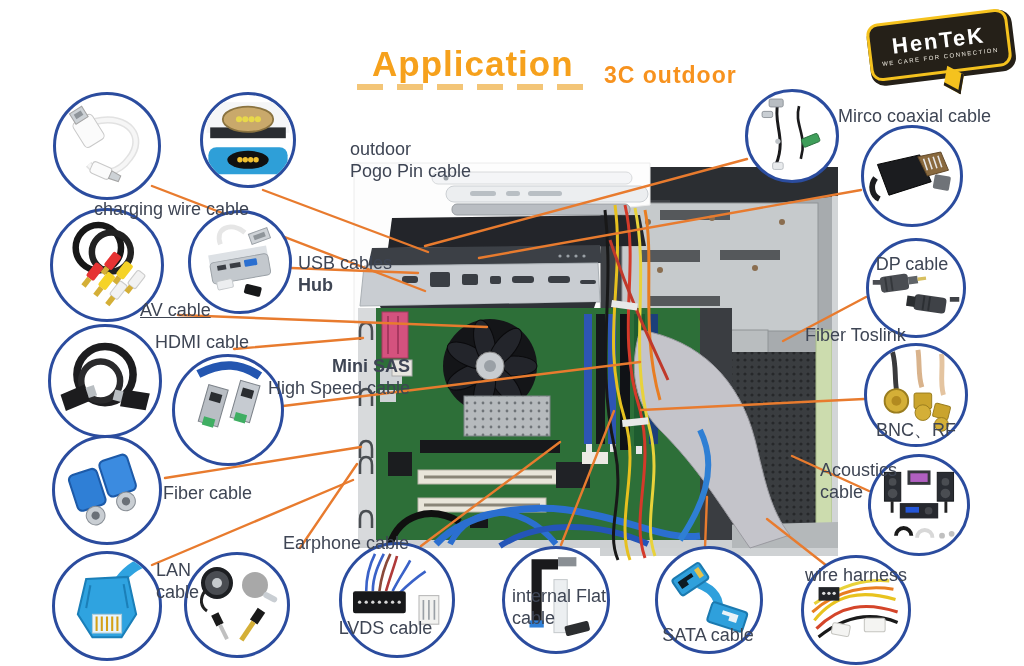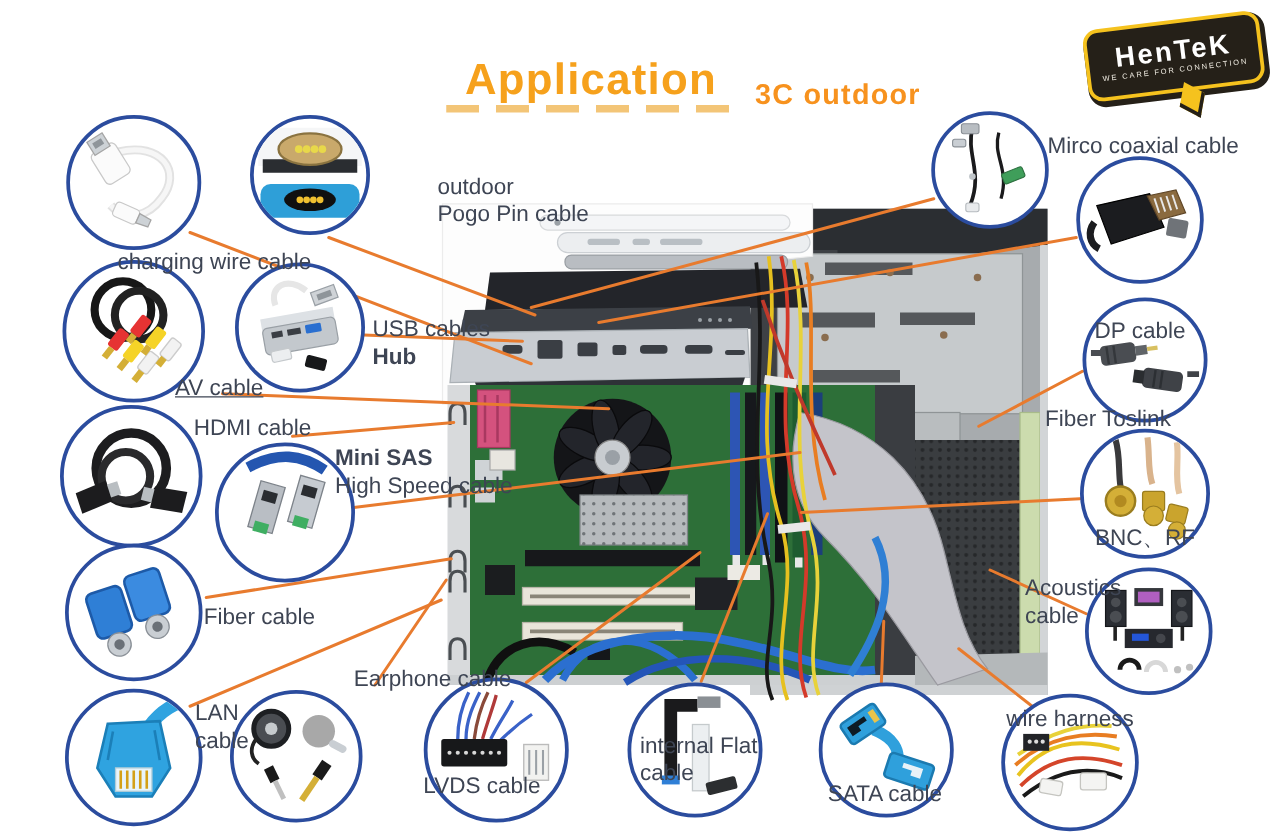--- a/index.html
+++ b/index.html
@@ -505,31 +505,31 @@
       <rect x="28" y="80" width="12" height="8" rx="2" fill="#e8eaec" stroke="#b5babe"></rect>
       <circle cx="34" cy="56" r="3" fill="#c0c5c9"></circle>
     </svg>
   </div>
 
   <div class="lbl" style="left:94px;top:199px;"><span>charging wire cable</span></div>
   <div class="lbl" style="left:306px;top:139px;margin-left:44px;"><span>outdoor</span><br><span>Pogo Pin cable</span></div>
   <div class="lbl" style="left:298px;top:253px;"><span>USB cables</span><br><span class="b">Hub</span></div>
   <div class="lbl" style="left:140px;top:300px;text-decoration:underline;"><span>AV cable</span></div>
   <div class="lbl" style="left:155px;top:332px;"><span>HDMI cable</span></div>
-  <div class="lbl" style="left:268px;top:356px;"><span class="b">Mini SAS</span><br><span>High Speed cable</span></div>
+  <div class="lbl" style="left:268px;top:356px;text-align:right;"><span class="b">Mini SAS</span><br><span>High Speed cable</span></div>
   <div class="lbl" style="left:163px;top:483px;"><span>Fiber cable</span></div>
   <div class="lbl" style="left:156px;top:560px;"><span>LAN</span><br><span>cable</span></div>
   <div class="lbl" style="left:283px;top:533px;text-align:right;"><span>Earphone cable</span></div>
   <div class="lbl center" style="left:328px;top:618px;width:115px;"><span>LVDS cable</span></div>
   <div class="lbl" style="left:512px;top:586px;"><span>internal Flat</span><br><span>cable</span></div>
   <div class="lbl center" style="left:658px;top:625px;width:100px;"><span>SATA cable</span></div>
   <div class="lbl center" style="left:805px;top:565px;width:100px;text-align:center;"><span>wire harness</span></div>
   <div class="lbl" style="left:820px;top:460px;"><span>Acoustics</span><br><span>cable</span></div>
   <div class="lbl center" style="left:866px;top:420px;width:100px;"><span>BNC、RF</span></div>
-  <div class="lbl" style="left:805px;top:325px;margin-left:31px;"><span>Fiber Toslink</span></div>
+  <div class="lbl" style="left:805px;top:325px;"><span>Fiber Toslink</span></div>
   <div class="lbl center" style="left:868px;top:206px;width:88px;margin-top:48px;"><span>DP cable</span></div>
   <div class="lbl" style="left:838px;top:106px;"><span>Mirco coaxial cable</span></div>
 
   <div id="title-main">Application</div>
   <div id="title-dashes"></div>
   <div id="title-sub">3C outdoor</div>
 
   <div id="logo">
     <div class="bub">
       <div class="brand">HenTeK</div>

